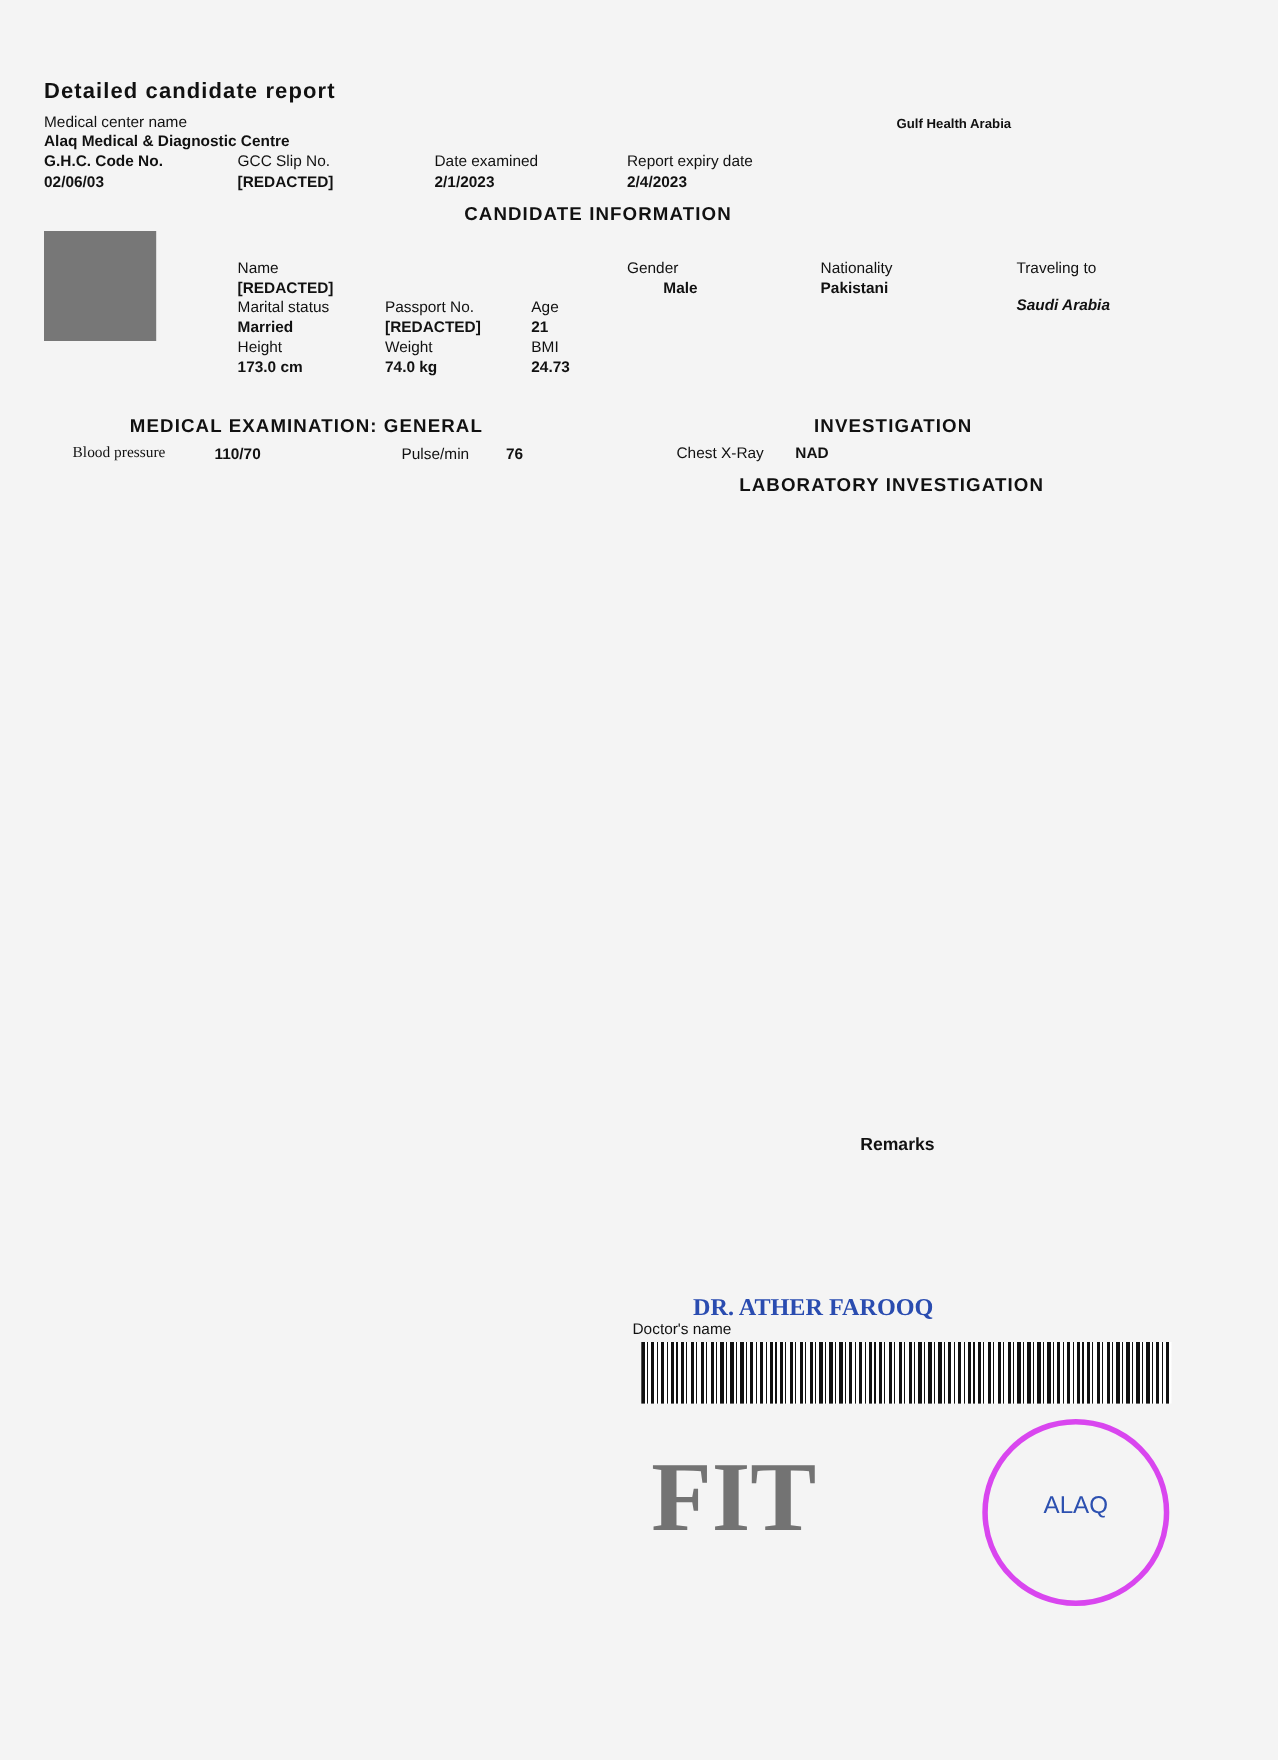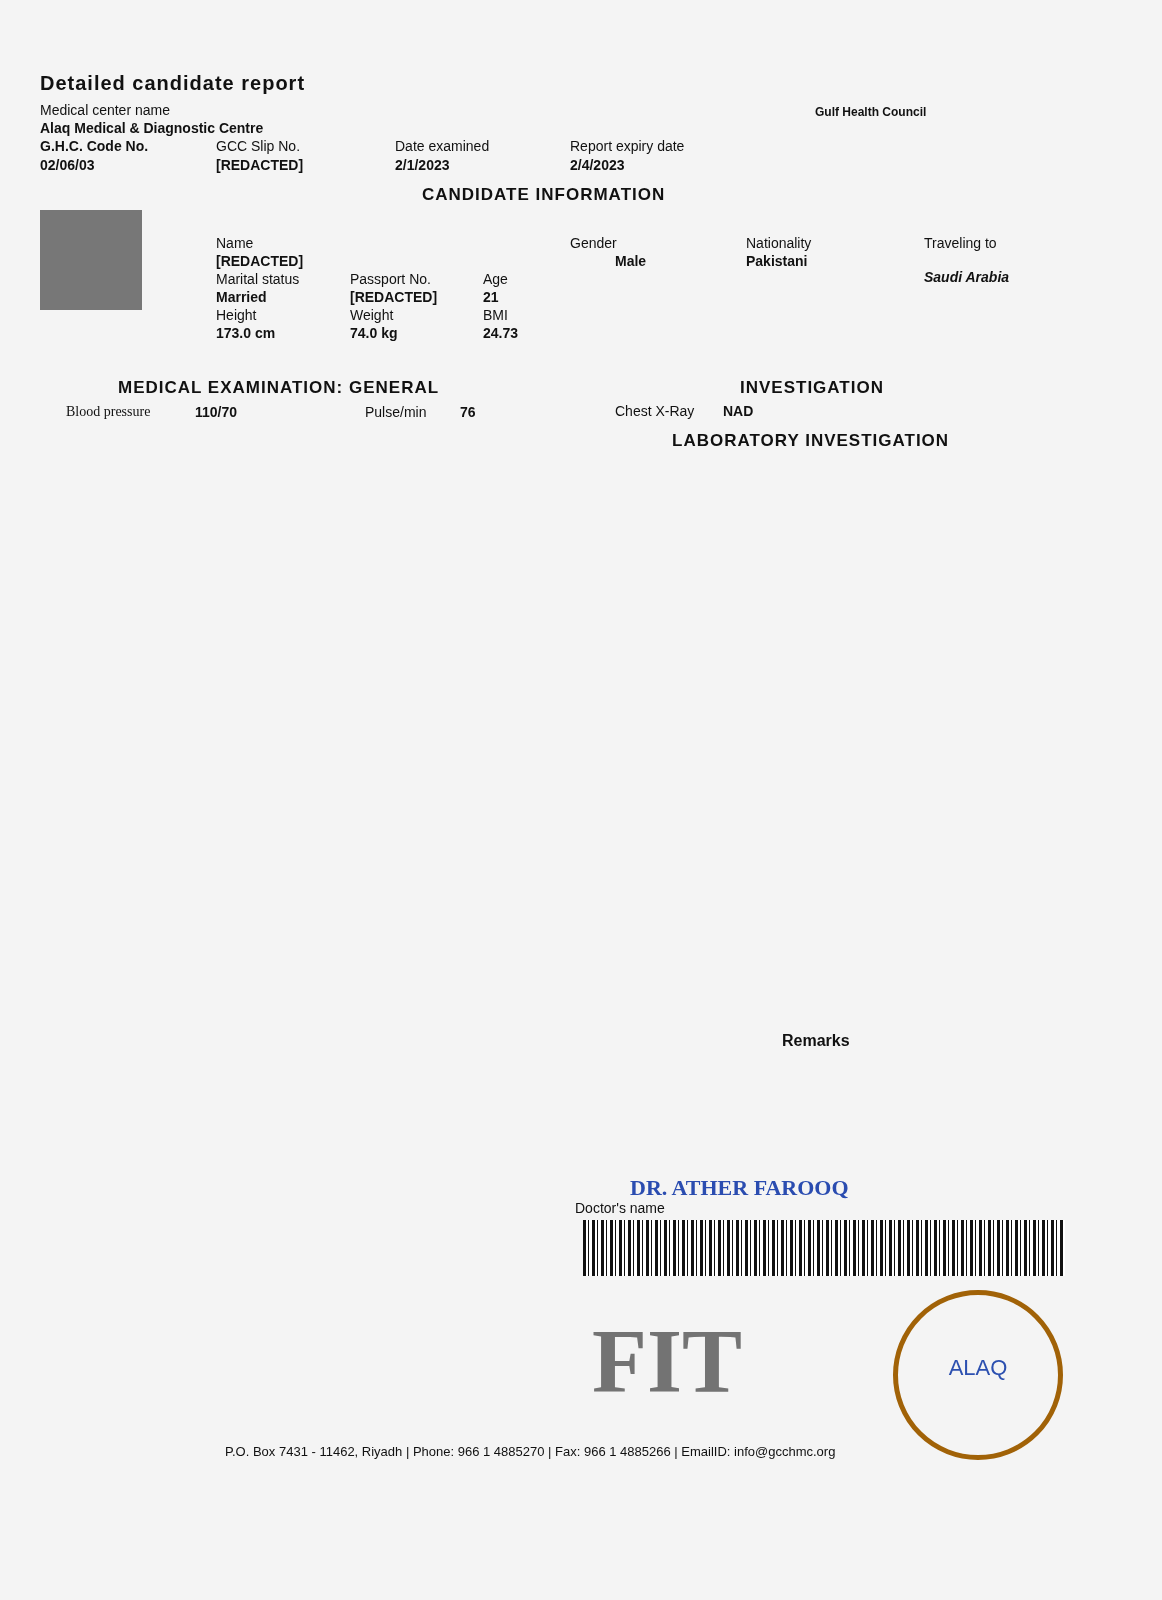--- a/index.html
+++ b/index.html
@@ -4,47 +4,47 @@
 <style>
   html,body{margin:0;padding:0;}
   body{width:1162px;height:1600px;background:#e9e9e9;font-family:"Liberation Sans",sans-serif;color:#111;position:relative;overflow:hidden;}
   .page{position:absolute;left:0;top:0;width:1162px;height:1600px;background:#f4f4f4;}
   .abs{position:absolute;}
   .t{font-size:14px;}
   .b{font-weight:bold;}
   .h{font-size:17px;font-weight:bold;letter-spacing:1px;}
   .photo{position:absolute;left:40px;top:210px;width:102px;height:100px;background:#777;}
   .fit{position:absolute;left:592px;top:1310px;font-family:"Liberation Serif",serif;font-size:90px;font-weight:bold;color:#737373;}
-  .stamp{position:absolute;left:893px;top:1290px;width:160px;height:160px;border:5px solid #a16207;border-radius:50%;color:#2c50b0;text-align:center;}
+  .stamp{position:absolute;left:893px;top:1290px;width:160px;height:160px;border:5px solid #d946ef;border-radius:50%;color:#2c50b0;text-align:center;}
   .barcode{position:absolute;left:583px;top:1220px;width:482px;height:56px;background:repeating-linear-gradient(90deg,#111 0 3px,#fff 3px 5px,#111 5px 6px,#fff 6px 9px);}
   .doc{position:absolute;left:630px;top:1175px;font-family:"Liberation Serif",serif;font-size:22px;font-weight:bold;color:#2a4cb0;}
 </style>
 </head>
 <body>
 
 <div class="page">
   <div class="abs h" style="left:40px;top:72px;font-size:20px;">Detailed candidate report</div>
   <div class="abs t" style="left:40px;top:102px;">Medical center name</div>
   <div class="abs t b" style="left:40px;top:120px;">Alaq Medical &amp; Diagnostic Centre</div>
   <div class="abs t" style="left:40px;top:138px;font-weight:bold;">G.H.C. Code No.</div>
   <div class="abs t b" style="left:40px;top:157px;">02/06/03</div>
   <div class="abs t" style="left:216px;top:138px;">GCC Slip No.</div>
   <div class="abs t b" style="left:216px;top:157px;">[REDACTED]</div>
   <div class="abs t" style="left:395px;top:138px;">Date examined</div>
   <div class="abs t b" style="left:395px;top:157px;">2/1/2023</div>
   <div class="abs t" style="left:570px;top:138px;">Report expiry date</div>
   <div class="abs t b" style="left:570px;top:157px;">2/4/2023</div>
-  <div class="abs t b" style="left:815px;top:105px;font-size:12px;">Gulf Health Council</div>
+  <div class="abs t b" style="left:815px;top:105px;font-size:12px;">Gulf Health Arabia</div>
 
   <div class="abs h" style="left:422px;top:185px;">CANDIDATE INFORMATION</div>
   <div class="photo"></div>
   <div class="abs t" style="left:216px;top:235px;">Name</div>
   <div class="abs t b" style="left:216px;top:253px;">[REDACTED]</div>
   <div class="abs t" style="left:570px;top:235px;">Gender</div>
-  <div class="abs t b" style="left:582px;top:253px;padding-left:33px;">Male</div>
+  <div class="abs t b" style="left:570px;top:253px;padding-left:33px;">Male</div>
   <div class="abs t" style="left:746px;top:235px;">Nationality</div>
   <div class="abs t b" style="left:746px;top:253px;">Pakistani</div>
   <div class="abs t" style="left:924px;top:235px;">Traveling to</div>
   <div class="abs t b" style="left:924px;top:269px;font-style:italic;">Saudi Arabia</div>
   <div class="abs t" style="left:216px;top:271px;">Marital status</div>
   <div class="abs t b" style="left:216px;top:289px;">Married</div>
   <div class="abs t" style="left:350px;top:271px;">Passport No.</div>
   <div class="abs t b" style="left:350px;top:289px;">[REDACTED]</div>
   <div class="abs t" style="left:483px;top:271px;">Age</div>
   <div class="abs t b" style="left:483px;top:289px;">21</div>
@@ -67,14 +67,13 @@
   <div class="abs h" style="left:672px;top:431px;">LABORATORY INVESTIGATION</div>
 
   <div class="abs t b" style="left:782px;top:1032px;font-size:16px;">Remarks</div>
   <div class="doc">DR. ATHER FAROOQ</div>
   <div class="abs t" style="left:575px;top:1200px;">Doctor's name</div>
   <div class="barcode"></div>
   <div class="fit">FIT</div>
   <div class="stamp">
       <div style="margin-top:60px;font-size:22px;">ALAQ</div>
     </div>
-  <div class="abs t" style="left:225px;top:1444px;font-size:13px;">P.O. Box 7431 - 11462, Riyadh | Phone: 966 1 4885270 | Fax: 966 1 4885266 | EmailID: info@gcchmc.org</div>
 </div>
 
 </body></html>

